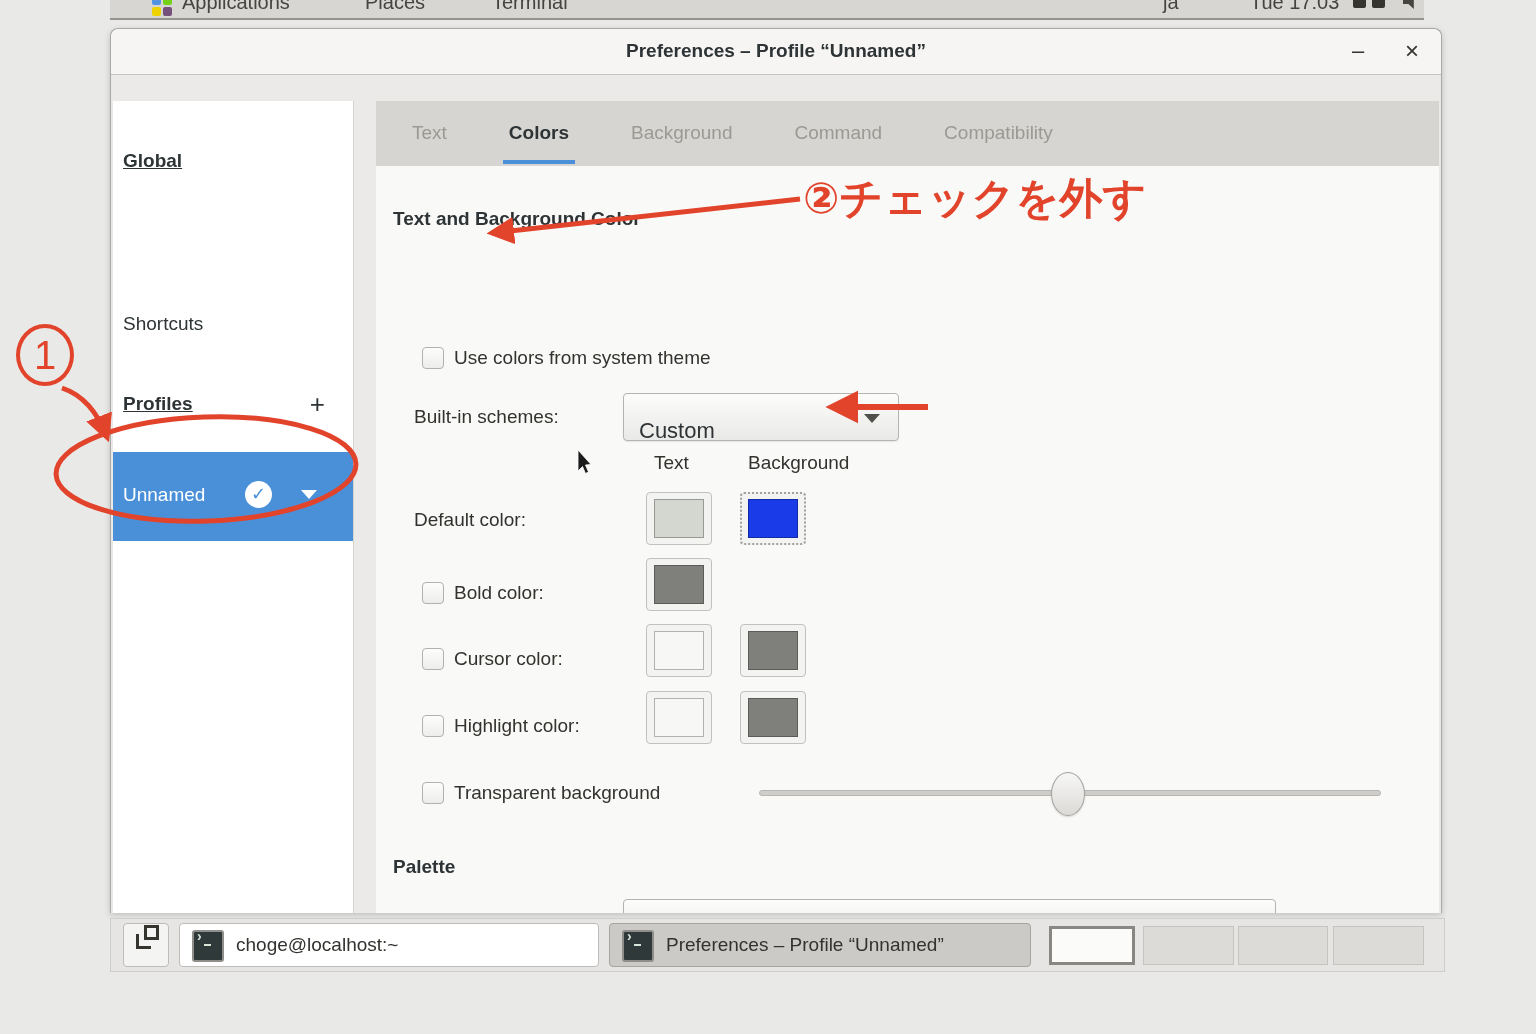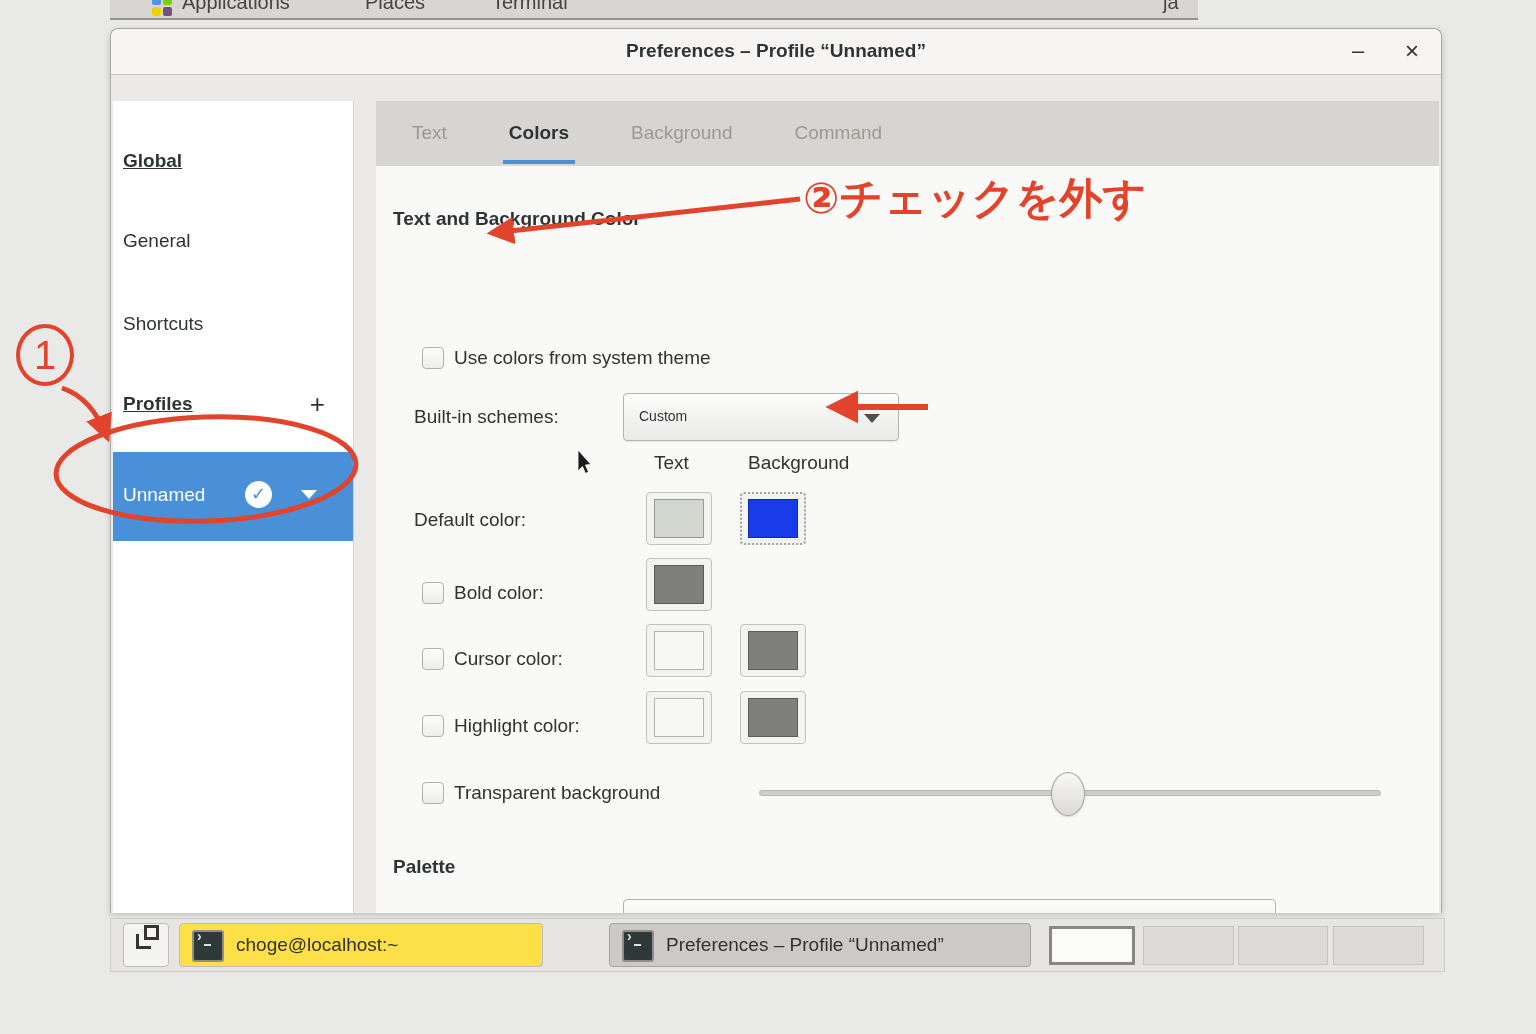--- a/index.html
+++ b/index.html
@@ -1,19 +1,19 @@
 <!DOCTYPE html>
 <html><head>
 <meta charset="utf-8">
 <style>
   html,body{margin:0;padding:0;}
   body{background:#e9e9e8;font-family:"Liberation Sans","DejaVu Sans",sans-serif;}
   #screen{position:relative;width:1536px;height:1034px;background:#e9e9e8;overflow:hidden;}
   
-  .menubar{position:absolute;left:110px;top:0;width:1088px;height:18px;background:#d7d6d2;border-bottom:2px solid #94938e;overflow:hidden;}
+  .menubar{position:absolute;left:110px;top:0;width:1314px;height:18px;background:#d7d6d2;border-bottom:2px solid #94938e;overflow:hidden;}
   .menubar .mitem{position:absolute;top:-9px;font-size:20px;color:#454440;white-space:nowrap;}
   .appgrid{position:absolute;top:-4px;left:42px;width:20px;height:20px;display:grid;grid-template-columns:9px 9px;grid-template-rows:9px 9px;gap:2px;}
   .appgrid i{display:block;border-radius:2px;}
   .sqicon{position:absolute;top:-6px;width:13px;height:14px;background:#35342f;border-radius:2px;}
   .spk{position:absolute;top:-5px;width:18px;height:14px;background:#45443f;clip-path:polygon(0 35%,30% 35%,60% 0,60% 100%,30% 65%,0 65%);}
   .boxicon{position:absolute;top:-8px;width:22px;height:20px;border:2px solid #45443f;border-radius:3px;background:#d7d6d2;}
   .boxicon:after{content:"";position:absolute;left:5px;top:4px;width:8px;height:8px;background:#45443f;clip-path:polygon(0 100%,100% 100%,100% 0);}
   
   .window{position:absolute;left:110px;top:28px;width:1330px;height:884px;background:#ebeae8;border:1px solid #a9a8a4;border-bottom:none;border-radius:8px 8px 0 0;box-shadow:0 2px 6px rgba(0,0,0,.18);}
   .titlebar{position:absolute;left:0;top:0;width:100%;height:45px;background:#f6f5f4;border-bottom:1px solid #c6c5c1;border-radius:8px 8px 0 0;}
@@ -33,21 +33,21 @@
   
   .tabbar{position:absolute;left:265px;top:72px;width:1063px;height:65px;background:#d6d5d2;border-bottom:1px solid #bfbeba;}
   .tabs{position:absolute;left:30px;top:0;height:65px;display:flex;align-items:center;gap:50px;}
   .tab{font-size:19px;color:#9a9a95;padding:18px 6px 16px 6px;border-bottom:4px solid transparent;}
   .tab.active{color:#2e3436;font-weight:bold;border-bottom:4px solid #4a90d9;}
   .content{position:absolute;left:265px;top:137px;width:1063px;bottom:0;background:#f9f9f8;overflow:hidden;}
   .h-sec{position:absolute;font-size:19px;font-weight:bold;color:#2e3436;left:17px;}
   .lbl{position:absolute;font-size:19px;color:#33322e;white-space:nowrap;}
   .cb{position:absolute;width:22px;height:22px;background:linear-gradient(#fdfdfd,#ededeb);border:1px solid #b2b1ad;border-radius:4px;box-sizing:border-box;}
   .dd{position:absolute;height:48px;background:linear-gradient(#fcfcfb,#e9e9e7);border:1px solid #b5b4b0;border-radius:4px;box-sizing:border-box;box-shadow:0 1px 1px rgba(0,0,0,.08);}
-  .dd .ddtext{position:absolute;left:15px;top:14px;font-size:14px;color:#2e3436;}
+  .dd .ddtext{position:absolute;left:15px;top:24px;font-size:22px;color:#2e3436;}
   .dd .caret{position:absolute;right:18px;top:20px;width:0;height:0;border-left:8px solid transparent;border-right:8px solid transparent;border-top:9px solid #504f4b;}
   .swatch{position:absolute;width:66px;height:53px;background:#f3f3f1;border:1px solid #c2c1bd;border-radius:4px;display:flex;align-items:center;justify-content:center;box-sizing:border-box;}
   .swatch i{display:block;width:48px;height:37px;border:1px solid rgba(0,0,0,.28);}
   .swatch.focus{border:2px dotted #a2a19d;}
   .slider-track{position:absolute;height:6px;background:#cfcecb;border:1px solid #b7b6b2;border-radius:3px;box-sizing:border-box;}
   .slider-handle{position:absolute;width:34px;height:44px;background:linear-gradient(#f7f7f6,#dbdad7);border:1px solid #a5a4a0;border-radius:50%;box-sizing:border-box;box-shadow:0 1px 2px rgba(0,0,0,.15);}
   
   .taskbar{position:absolute;left:110px;top:918px;width:1335px;height:54px;background:#e6e5e3;border:1px solid #cfcecb;box-sizing:border-box;}
   .tb-winlist{position:absolute;left:12px;top:4px;width:46px;height:44px;background:#f4f4f2;border:1px solid #bdbcb9;border-radius:4px;box-sizing:border-box;}
   .wl-glyph{position:absolute;left:12px;top:10px;width:12px;height:12px;border-left:3px solid #35342f;border-bottom:3px solid #35342f;}
@@ -90,39 +90,39 @@
 
   <div class="window">
     <div class="titlebar">
       <div class="title">Preferences – Profile “Unnamed”</div>
       <div class="winbtn btn-min">–</div>
       <div class="winbtn btn-close">×</div>
     </div>
 
     <div class="sidebar">
       <div class="side-item side-head" style="top:40px">Global</div>
-      <div class="side-item" style="top:120px">General</div>
       <div class="side-item side-head" style="top:283px">
         <span>Profiles</span>
         <span class="plus">+</span>
       </div>
       <div class="side-item" style="top:203px">Shortcuts</div>
       <div class="side-selected">
         <span class="pname">Unnamed</span>
         <span class="pcheck">✓</span>
         <span class="pcaret"></span>
       </div>
     </div>
 
     <div class="tabbar">
       <div class="tabs">
         <span class="tab">Text</span>
         <span class="tab active">Colors</span>
         <span class="tab">Background</span>
         <span class="tab">Command</span>
+        <span class="tab">Compatibility</span>
       </div>
     </div>
 
     <div class="content">
       <div class="h-sec" style="top:42px">Text and Background Color</div>
 
       <div class="cb" style="left:46px;top:181px"></div>
       <div class="lbl" style="left:78px;top:181px">Use colors from system theme</div>
 
       <div class="lbl" style="left:38px;top:240px">Built-in schemes:</div>
@@ -184,21 +184,21 @@
 
       </div>
 
     </div>
   </div>
 
   <div class="taskbar">
     <div class="tb-winlist">
         <span class="wl-glyph"></span>
       </div>
-    <div class="taskbtn" style="left:68px;width:364px;background:#fde047">
+    <div class="taskbtn" style="left:68px;width:420px;background:#ffffff">
       <span class="termicon"></span>
       <span class="tlabel">choge@localhost:~</span>
     </div>
     <div class="taskbtn" style="left:498px;width:422px;background:#cbcac7;border-color:#a6a5a2">
       <span class="termicon"></span>
       <span class="tlabel">Preferences – Profile “Unnamed”</span>
     </div>
     <div class="ws active" style="left:938px;width:86px"></div>
     <div class="ws idle" style="left:1032px;width:91px"></div>
     <div class="ws idle" style="left:1127px;width:90px"></div>

